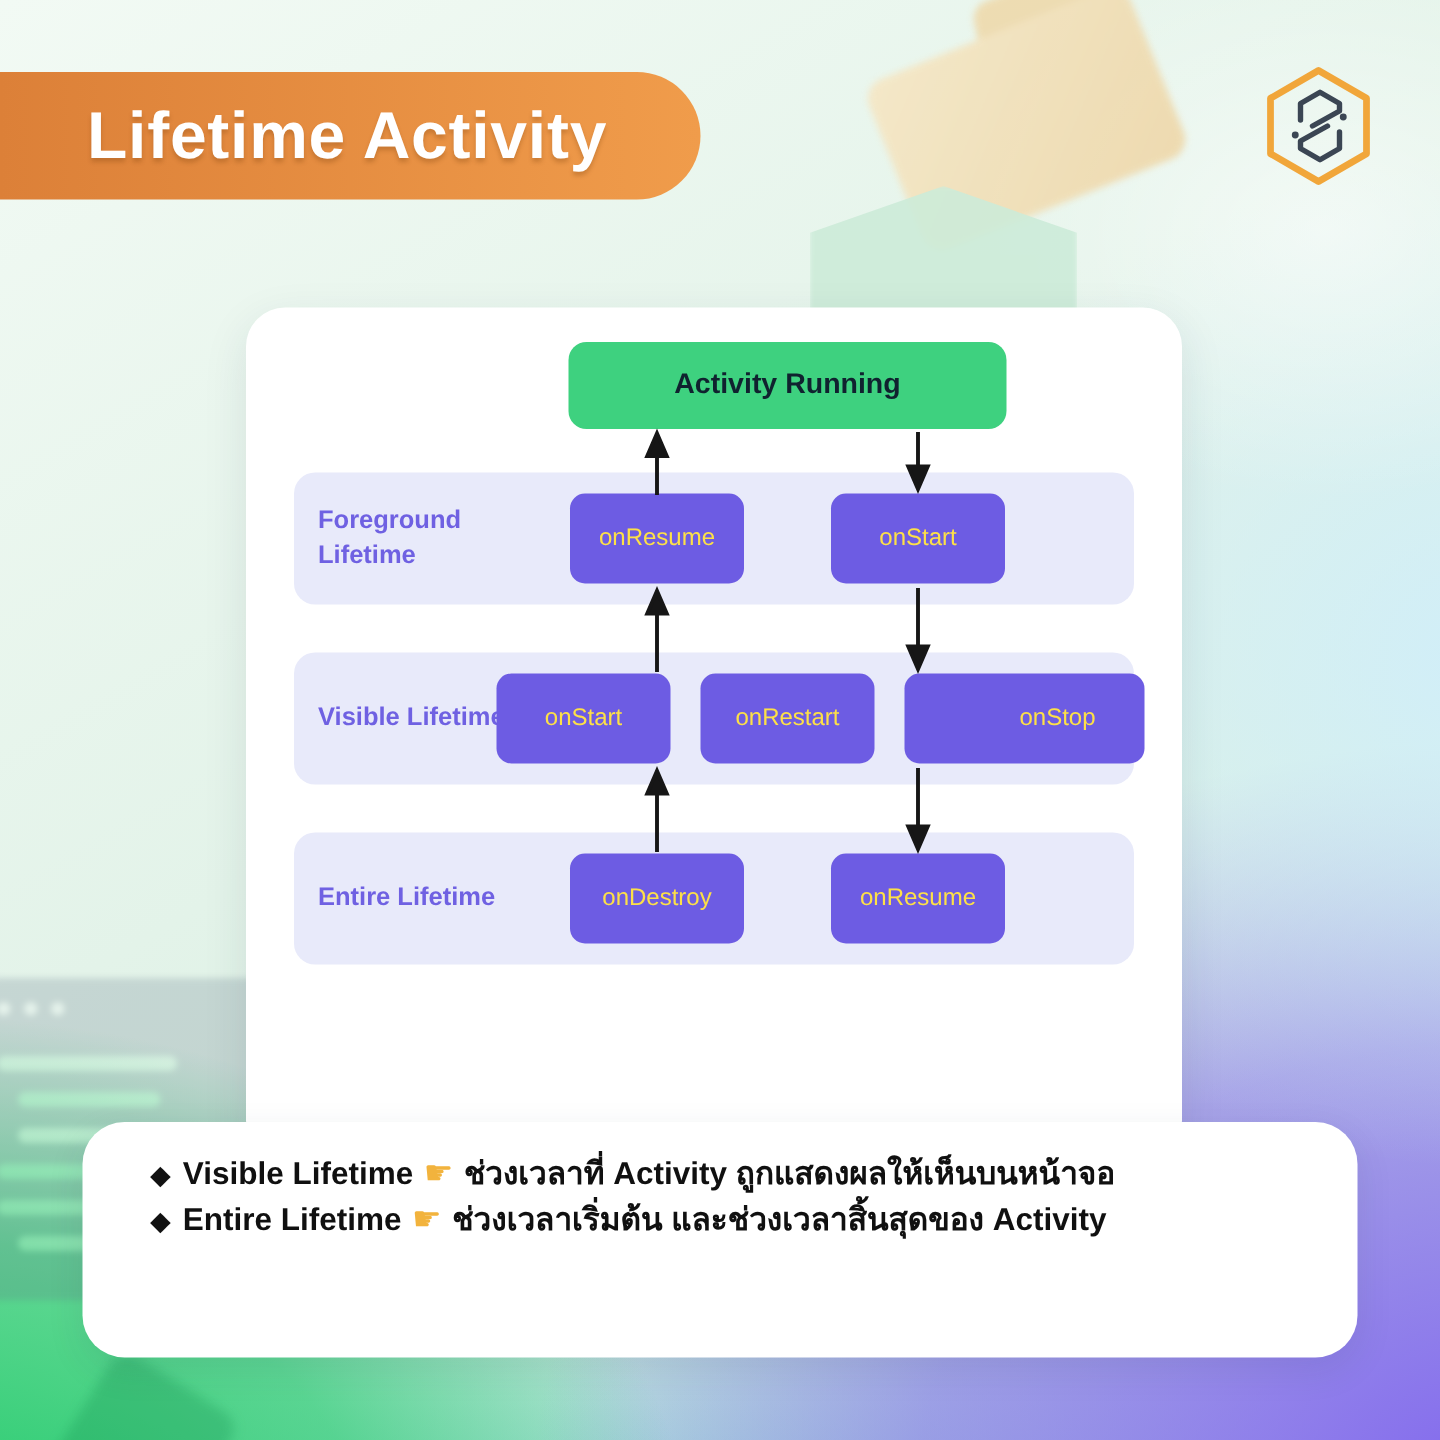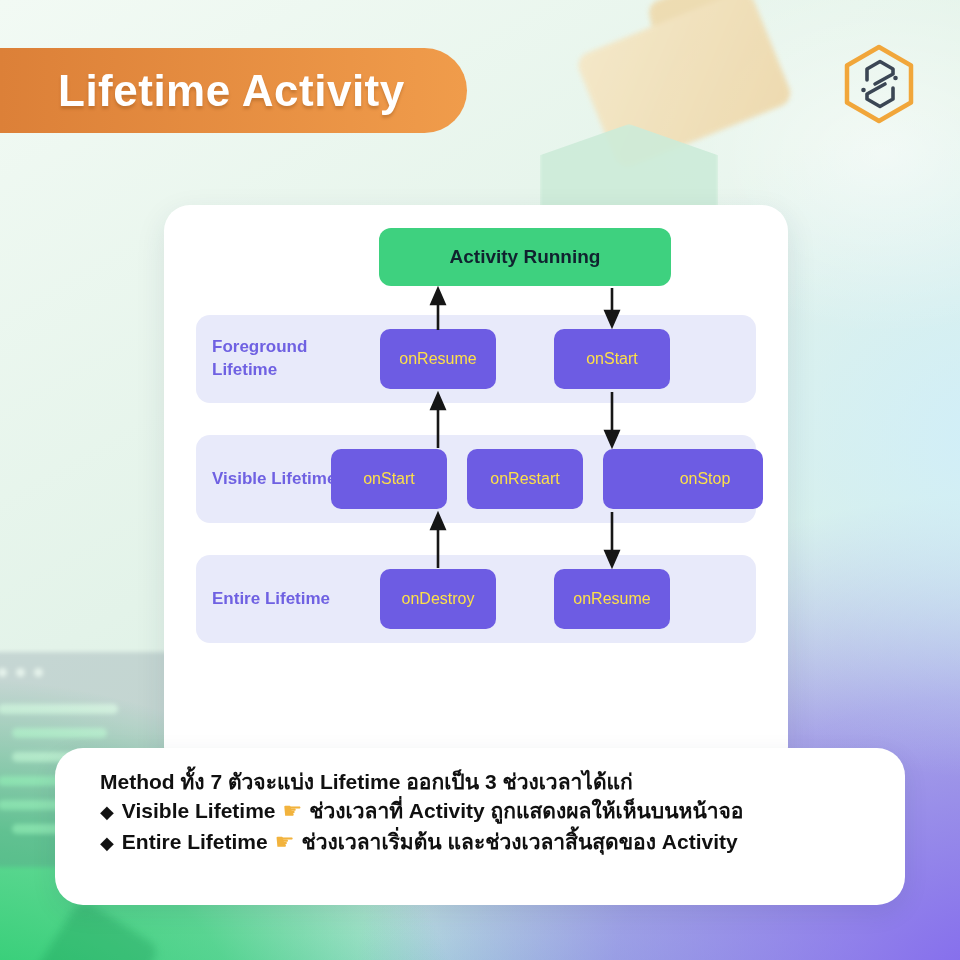--- a/index.html
+++ b/index.html
@@ -173,21 +173,20 @@
         <polygon points="441.5,106 454.5,106 448,121"></polygon>
         <line x1="448" y1="187" x2="448" y2="228"></line>
         <polygon points="441.5,226 454.5,226 448,241"></polygon>
         <line x1="448" y1="307" x2="448" y2="348"></line>
         <polygon points="441.5,346 454.5,346 448,361"></polygon>
       </g>
     </svg>
   </div>
 
   <div class="notes">
-    <div class="intro-line">Method ทั้ง 7 ตัวจะแบ่ง Lifetime ออกเป็น 3 ช่วงเวลาได้แก่</div>
     <div class="bullet-line">
       <span class="marker">◆</span><span>Visible Lifetime</span><span class="pointer">☛</span><span>ช่วงเวลาที่ Activity ถูกแสดงผลให้เห็นบนหน้าจอ</span>
     </div>
     <div class="bullet-line">
       <span class="marker">◆</span><span>Entire Lifetime</span><span class="pointer">☛</span><span>ช่วงเวลาเริ่มต้น และช่วงเวลาสิ้นสุดของ Activity</span>
     </div>
   </div>
 
 </div>
 

